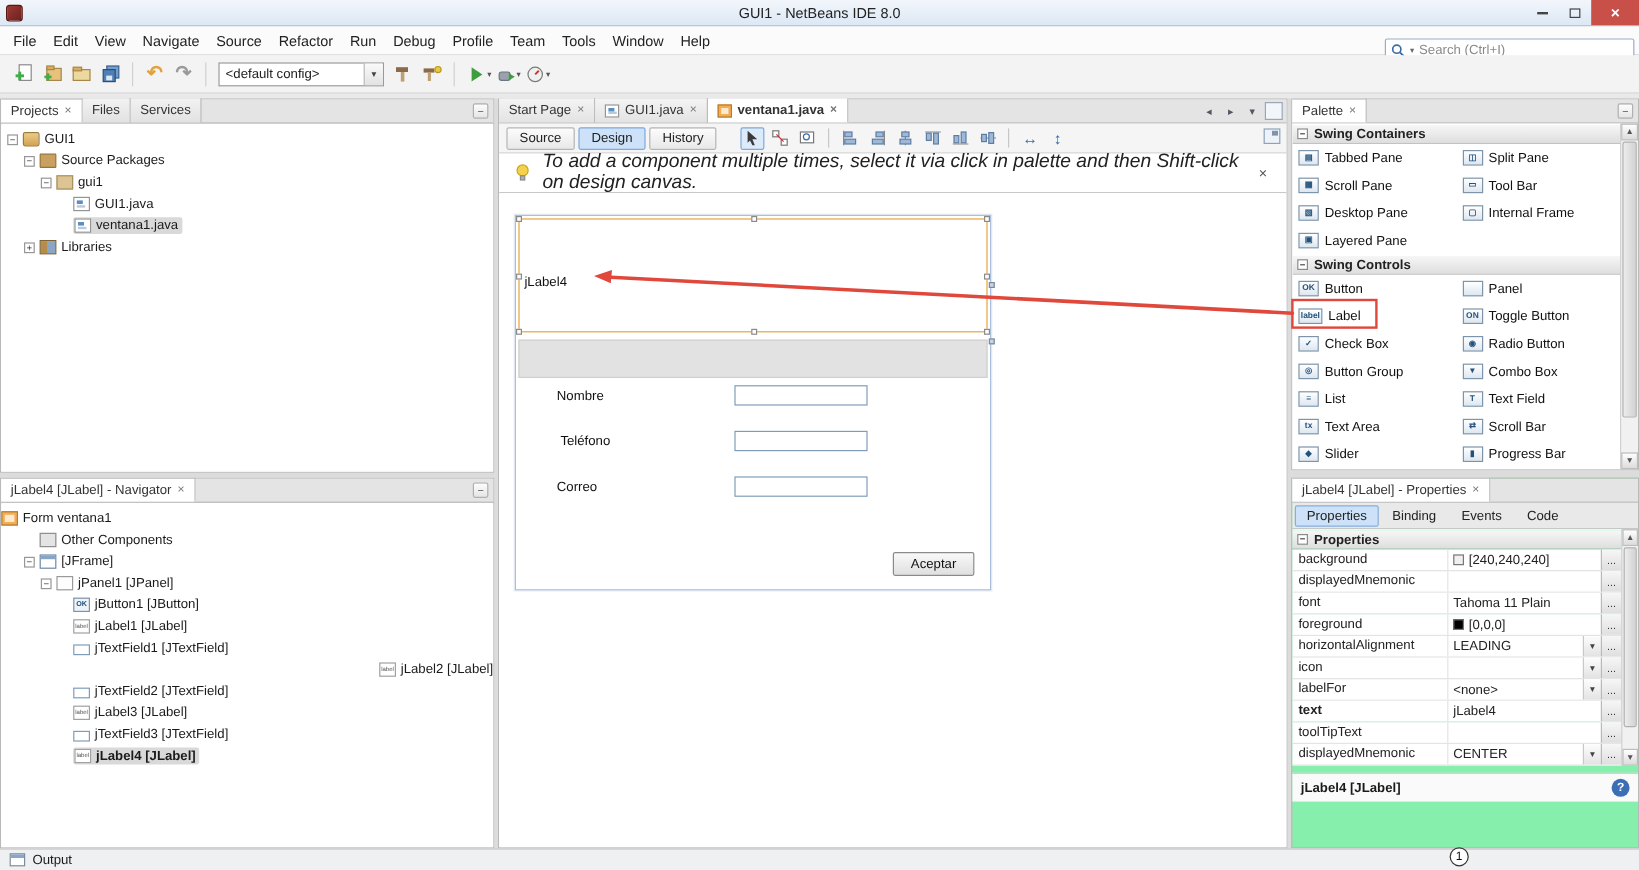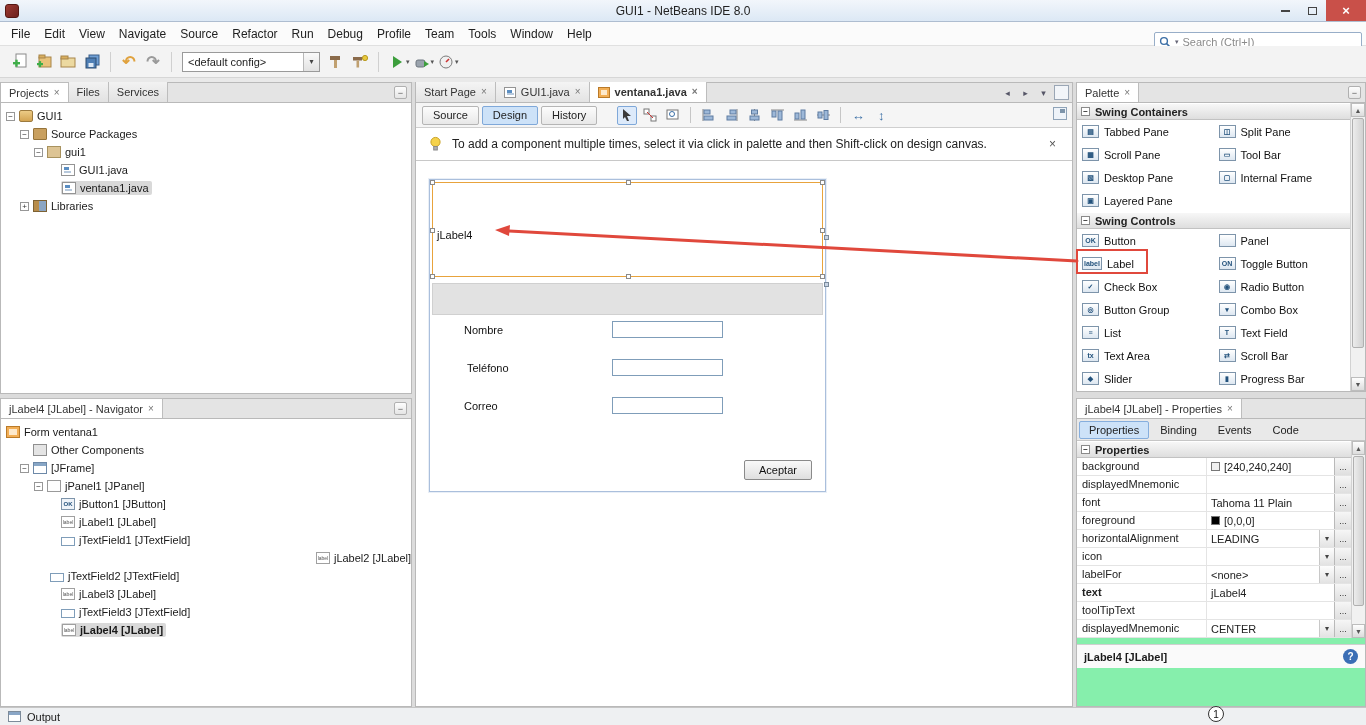--- a/index.html
+++ b/index.html
@@ -107,21 +107,21 @@
   .dico { width:20px; height:19px; display:flex; align-items:center; justify-content:center; border:1px solid transparent; border-radius:2px; }
   .dico.active { background:#ddeafa; border-color:#7fa8d9; }
   .vsep { width:1px; height:16px; background:#c6c6c6; margin:0 4px; }
   .bluearrow { font-size:13px; font-weight:bold; color:#3a6ea5; line-height:1; }
   .expandico { position:absolute; right:5px; top:4px; width:14px; height:13px; border:1px solid #8fa3b8;
     background:#eef3f9; }
   .expandico::after { content:""; position:absolute; right:1px; top:1px; width:5px; height:4px; background:#7d94aa; }
 
   .hintbar { position:absolute; left:0; right:0; top:45px; height:33px; background:#fff;
     border-bottom:1px solid #c8c8c8; display:flex; align-items:center; padding:0 12px; gap:9px; }
-  .hinttext { font-size:12px; color:#222; flex:1; }
+  .hinttext { font-size:16px; color:#222; flex:1;font-style:italic; }
   .hintclose { color:#555; font-size:12px; padding:0 4px; }
 
   .canvas { position:absolute; left:0; right:0; top:78px; bottom:0; background:#fff; overflow:hidden; }
   .designform { position:absolute; left:13px; top:18px; width:397px; height:313px; background:#fff;
     border:1px solid #aabfdc; box-shadow:0 0 0 1px #e9eff7; }
   .selrect { position:absolute; left:2px; top:2px; width:391px; height:95px; border:1px solid #e8a33c; }
   .handle { position:absolute; width:5px; height:5px; background:#fff; border:1px solid #8a8a8a; }
   .seltext { position:absolute; left:4px; top:46px; font-size:11px; color:#111; }
   .graystrip { position:absolute; left:2px; top:103px; width:391px; height:32px; background:#e2e2e2; border:1px solid #d0d0d0; }
   .flabel { position:absolute; font-size:11px; color:#111; }
@@ -365,21 +365,21 @@
 
 <div class="panel" style="left:0;top:398px;width:412px;height:309px;">
   <div class="tabrow">
     <div class="ptab active">
       <span>jLabel4 [JLabel] - Navigator</span>
       <span class="tclose">×</span>
     </div>
     <div class="minibtn">−</div>
   </div>
   <div class="treearea" style="top:21px;">
-    <div class="trow" style="padding-left:5px;">
+    <div class="trow" style="padding-left:0;">
       <span class="ticon i-form"></span>
       <span class="tlabel">Form ventana1</span>
     </div>
     <div class="trow" style="padding-left:19px;">
       <span class="tsp"></span>
       <span class="ticon i-comp"></span>
       <span class="tlabel">Other Components</span>
     </div>
     <div class="trow" style="padding-left:19px;">
       <span class="tw">−</span>
@@ -404,21 +404,21 @@
     <div class="trow" style="padding-left:47px;">
       <span class="tsp"></span>
       <span class="ticon i-tf"></span>
       <span class="tlabel">jTextField1 [JTextField]</span>
     </div>
     <div class="trow" style="justify-content:flex-end;">
       <span class="tsp"></span>
       <span class="ticon i-lbl"></span>
       <span class="tlabel">jLabel2 [JLabel]</span>
     </div>
-    <div class="trow" style="padding-left:36px;">
+    <div class="trow" style="padding-left:47px;">
       <span class="tsp"></span>
       <span class="ticon i-tf"></span>
       <span class="tlabel">jTextField2 [JTextField]</span>
     </div>
     <div class="trow" style="padding-left:47px;">
       <span class="tsp"></span>
       <span class="ticon i-lbl"></span>
       <span class="tlabel">jLabel3 [JLabel]</span>
     </div>
     <div class="trow" style="padding-left:47px;">

